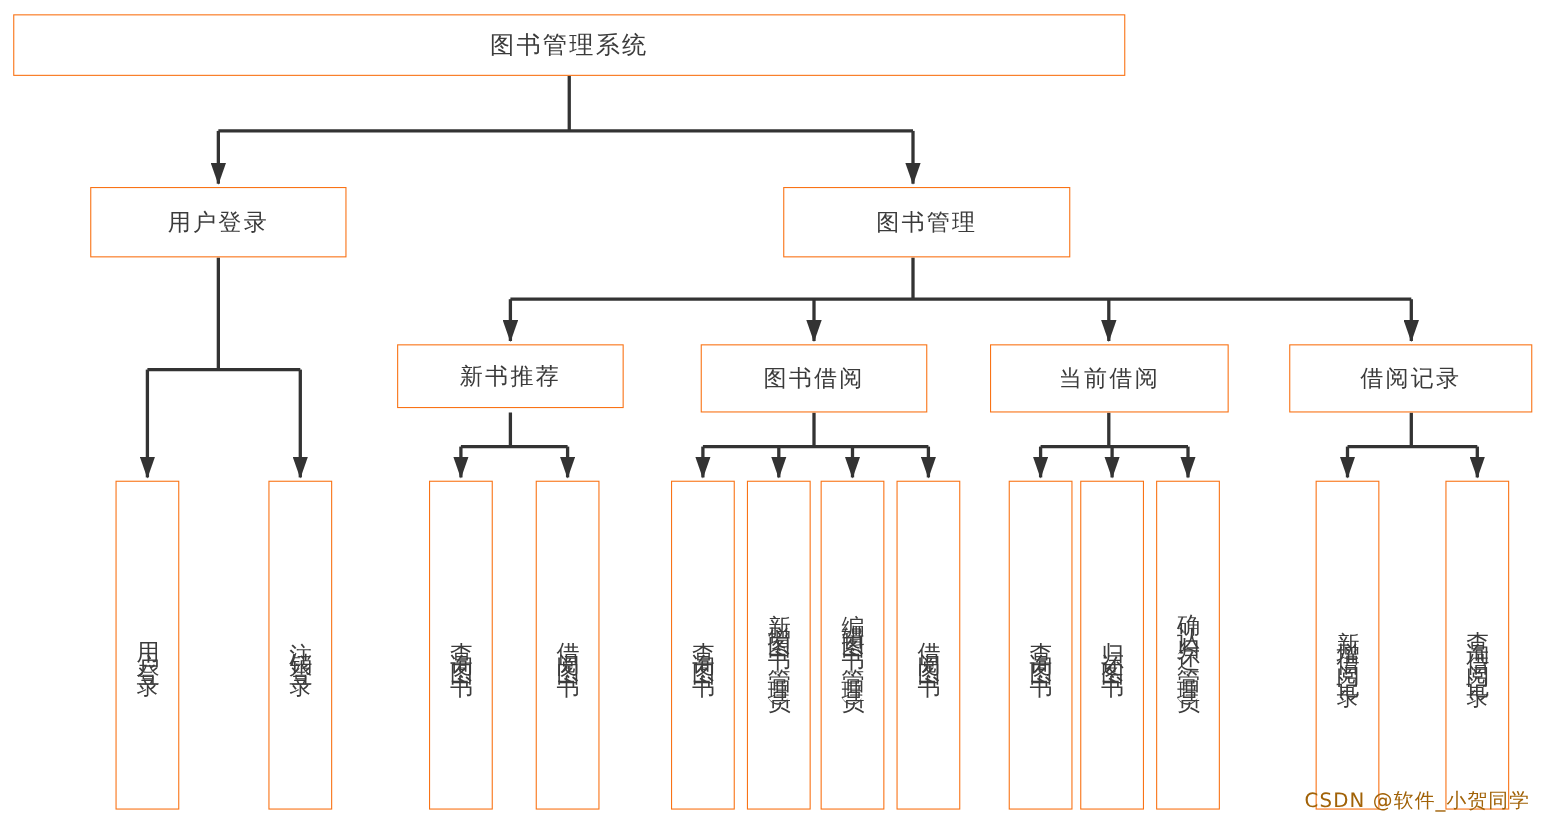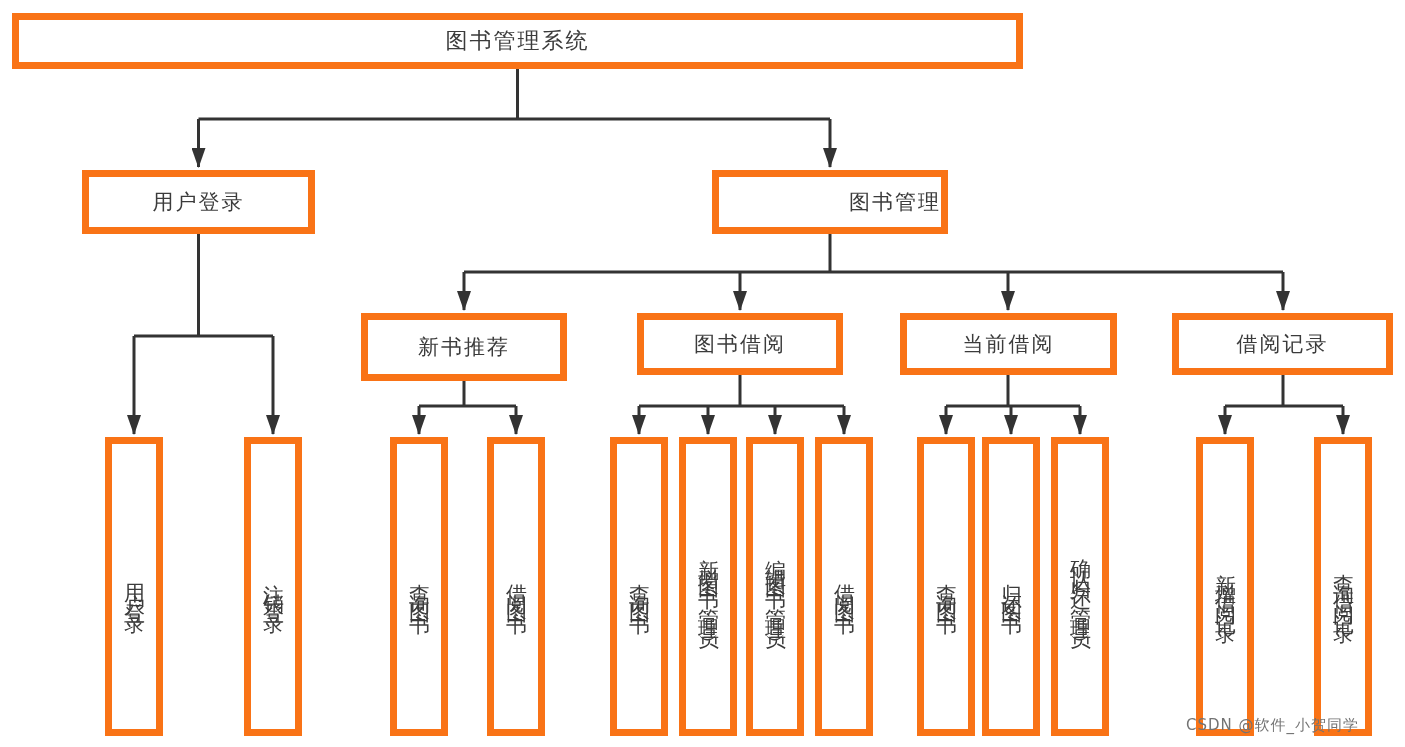--- a/index.html
+++ b/index.html
@@ -11,42 +11,42 @@
     overflow: hidden;
     font-family: "DejaVu Sans", "Liberation Sans", sans-serif;
     color: #3b3b3b;
   }
   svg.wires { position: absolute; left: 0; top: 0; width: 1405px; height: 747px; }
   svg.wires path { stroke: #333333; stroke-width: 3; fill: none; }
   .node {
     position: absolute;
     box-sizing: border-box;
     background: #ffffff;
-    border: 7px solid #f97316;
+    border: 1px solid #f97316;
     display: flex;
     align-items: center;
     justify-content: center;
   }
   .h-label { font-size: 21px; letter-spacing: 2px; white-space: nowrap; }
   .title-label { font-size: 22px; letter-spacing: 2px; white-space: nowrap; }
   .v-node span {
     writing-mode: vertical-rl;
     text-orientation: mixed;
     font-size: 21px;
     letter-spacing: 10px;
     line-height: 1;
     white-space: nowrap;
   }
   .watermark {
     position: absolute;
     left: 1186px;
     top: 716px;
-    font-size: 15px;
+    font-size: 18px;
     letter-spacing: 1px;
-    color: #737373;
+    color: #a16207;
     white-space: nowrap;
     z-index: 5;
   }
 </style>
 </head>
 <body>
 
 <div class="canvas">
 
   <svg class="wires" viewBox="0 0 1405 747" xmlns="http://www.w3.org/2000/svg">
@@ -97,25 +97,25 @@
     <path d="M1343 406 V434" marker-end="url(#arrow)"></path>
   </svg>
 
   <div class="node" style="left:12px; top:13px; width:1011px; height:56px;">
     <span class="title-label">图书管理系统</span>
   </div>
 
   <div class="node" style="left:82px; top:170px; width:233px; height:64px;">
     <span class="h-label">用户登录</span>
   </div>
-  <div class="node" style="left:712px; top:170px; width:236px; height:64px;justify-content:flex-end;">
+  <div class="node" style="left:712px; top:170px; width:261px; height:64px;">
     <span class="h-label">图书管理</span>
   </div>
 
-  <div class="node" style="left:361px; top:313px; width:206px; height:68px;">
+  <div class="node" style="left:361px; top:313px; width:206px; height:58px;">
     <span class="h-label">新书推荐</span>
   </div>
   <div class="node" style="left:637px; top:313px; width:206px; height:62px;justify-content:center;">
     <span class="h-label">图书借阅</span>
   </div>
   <div class="node" style="left:900px; top:313px; width:217px; height:62px;font-family:Liberation Mono, monospace;">
     <span class="h-label">当前借阅</span>
   </div>
   <div class="node" style="left:1172px; top:313px; width:221px; height:62px;">
     <span class="h-label">借阅记录</span>

